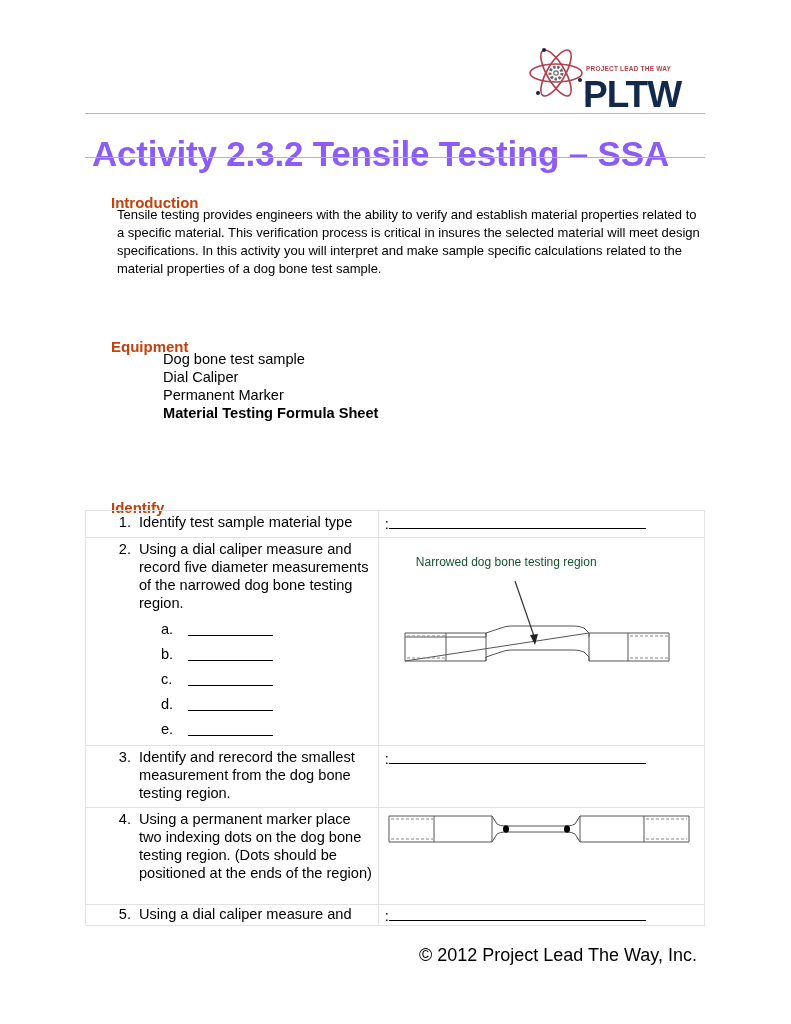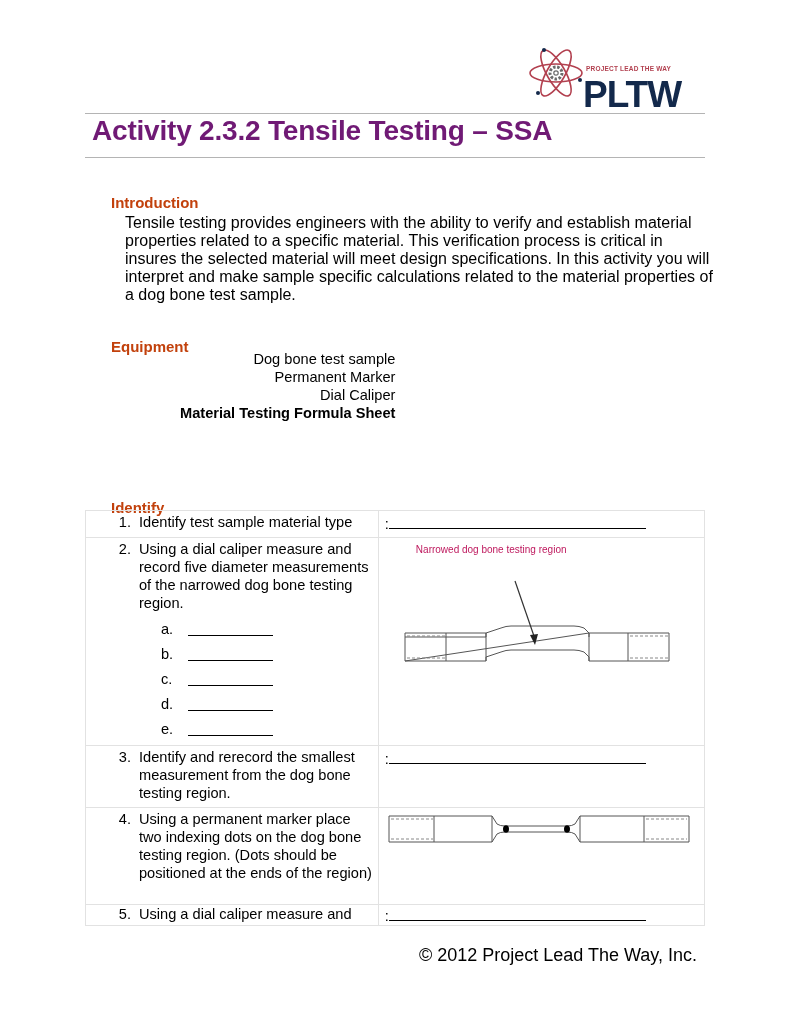--- a/index.html
+++ b/index.html
@@ -11,48 +11,48 @@
     .logo-tag {
       position: absolute; left: 58px; top: 25px; font-size: 6.5px; font-weight: bold;
       color: #b2404f; letter-spacing: 0.2px; white-space: nowrap;
     }
     .logo-word {
       position: absolute; left: 55px; top: 36px; font-size: 37px; font-weight: bold;
       color: #13294b; letter-spacing: -1px; line-height: 38px;
     }
     .rule { position: absolute; left: 85px; width: 620px; height: 1px; background: #b4b4b4; }
     .title {
-      position: absolute; left: 92px; top: 115px; font-size: 28px; font-weight: bold;
-      color: #701a75; letter-spacing: -0.2px; white-space: nowrap; margin: 0;
+      position: absolute; left: 92px; top: 134px; font-size: 35px; font-weight: bold;
+      color: #8b5cf6; letter-spacing: -0.2px; white-space: nowrap; margin: 0;
     }
     h2 {
       position: absolute; left: 93px; margin: 18px; font-size: 15px; font-weight: bold; color: #c2410c;
     }
     .intro {
-      position: absolute; left: 117px; top: 206px; width: 590px; font-size: 16px; line-height: 18px; margin: 8px;
-    }
-    .equip { position: absolute; left: 163px; top: 350px; font-size: 14.6px; line-height: 18px; margin: 0; padding: 0; list-style: none; text-align: right; }
-    .equip li.bold { font-weight: bold; margin-left: 17px; }
+      position: absolute; left: 117px; top: 206px; width: 590px; font-size: 13px; line-height: 18px; margin: 0;
+    }
+    .equip { position: absolute; left: 163px; top: 350px; font-size: 14.6px; line-height: 18px; margin: 0; padding: 0; list-style: none; }
+    .equip li.bold { font-weight: bold; }
     table.proc {
       position: absolute; left: 85px; top: 510px; width: 620px; border-collapse: collapse;
       font-size: 14.6px; line-height: 18px;
     }
     table.proc td { border: 1px solid #e2e2e2; vertical-align: top; padding: 0; }
     td.left { width: 292px; }
     td.right { width: 327px; position: relative; }
     .step { display: flex; padding-top: 2px; }
     .step .num { width: 53px; text-align: right; padding-right: 8px; box-sizing: border-box; flex: none; }
     .step .txt { width: 234px; }
     .answer { padding-left: 6px; padding-top: 2px; white-space: nowrap; }
     .answer .line { display: inline-block; width: 257px; border-bottom: 1px solid #000; height: 15px; vertical-align: baseline; }
     .subs { margin: 8px 0 0 75px; padding: 0; list-style: none; }
     .subs li { height: 25px; display: flex; }
     .subs .lbl { width: 27px; }
     .subs .blank { width: 85px; border-bottom: 1px solid #000; height: 15px; }
-    .fig-label { position: absolute; left: 37px; top: 3px; font-size: 10px; color: #be185d; white-space: nowrap; }
+    .fig-label { position: absolute; left: 37px; top: 15px; font-size: 12px; color: #14532d; white-space: nowrap; }
     .footer { position: absolute; right: 94px; top: 947px; text-align: right; font-size: 18px; line-height: 16px; }
   </style>
 </head>
 <body>
 
 <div class="logo">
   <svg width="60" height="66" viewBox="0 0 60 66" style="position:absolute;left:0;top:0">
     <g fill="none" stroke="#b2404f" stroke-width="1.6">
       <ellipse cx="28" cy="33" rx="26" ry="9"></ellipse>
       <ellipse cx="28" cy="33" rx="26" ry="9" transform="rotate(60 28 33)"></ellipse>
@@ -71,22 +71,22 @@
 <div class="rule" style="top:113px"></div>
 <h1 class="title">Activity 2.3.2  Tensile Testing – SSA</h1>
 <div class="rule" style="top:157px"></div>
 
 <h2 style="top:176px">Introduction</h2>
 <p class="intro">Tensile testing provides engineers with the ability to verify and establish material properties related to a specific material.  This verification process is critical in insures the selected material will meet design specifications. In this activity you will interpret and make sample specific calculations related to the material properties of a dog bone test sample.</p>
 
 <h2 style="top:320px">Equipment</h2>
 <ul class="equip">
   <li>Dog bone test sample</li>
+  <li>Dial Caliper</li>
   <li>Permanent Marker</li>
-  <li>Dial Caliper</li>
   <li class="bold">Material Testing Formula Sheet</li>
 </ul>
 
 <h2 style="top:481px">Identify</h2>
 
 <table class="proc">
   <tbody>
       <tr style="height:27px">
     <td class="left">
       <div class="step">

